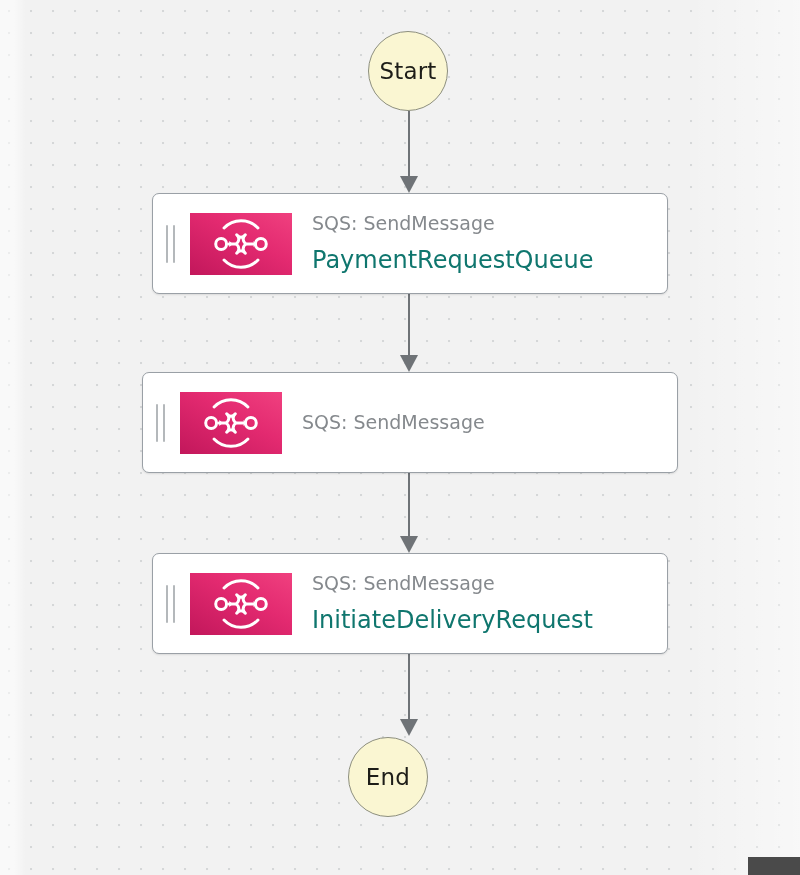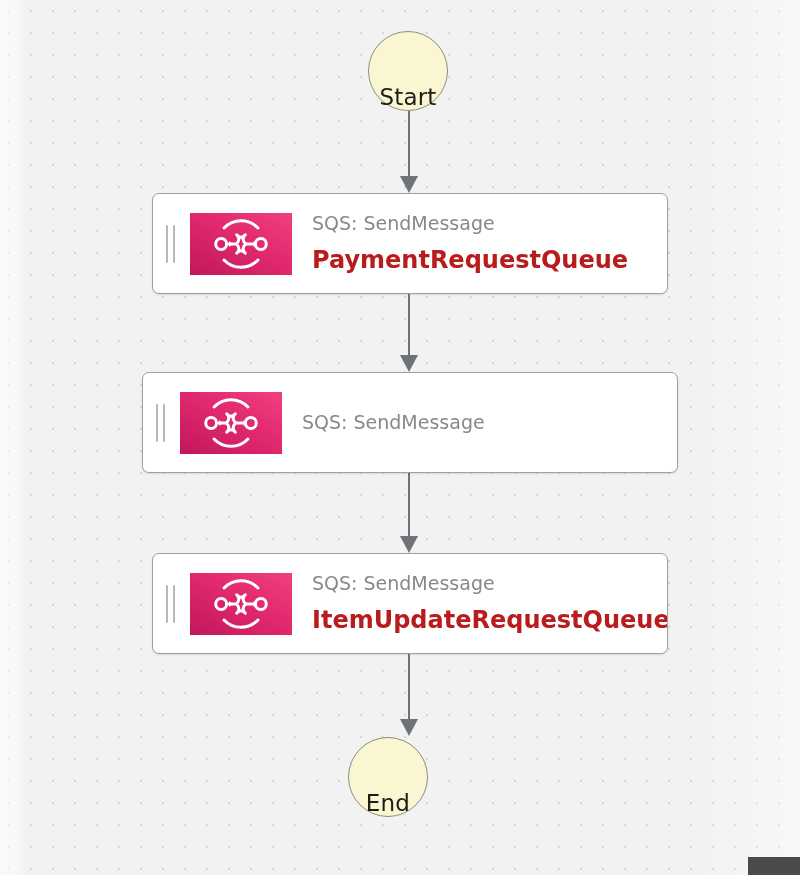--- a/index.html
+++ b/index.html
@@ -44,21 +44,21 @@
   
   .terminal {
     position: absolute;
     width: 80px;
     height: 80px;
     border-radius: 50%;
     background: #faf6d2;
     border: 1.6px solid #8d8f7e;
     box-sizing: border-box;
     display: flex;
-    align-items: flex-end;
+    align-items: center;
     justify-content: center;
     z-index: 3;
   }
   .terminal span {
     font-size: 23px;
     color: #1d1d18;
     letter-spacing: 0.2px;
     font-family: "DejaVu Sans", sans-serif;
   }
   #start-node { left: 368px; top: 31px; }
@@ -140,22 +140,22 @@
   .card-subtitle {
     font-family: "DejaVu Sans", sans-serif;
     font-size: 19px;
     color: #85898d;
     line-height: 1.25;
     white-space: nowrap;
   }
   .card-title {
     font-family: "DejaVu Sans", sans-serif;
     font-size: 24px;
-    font-weight: bold;
-    color: #b91c1c;
+    font-weight: normal;
+    color: #0f766e;
     line-height: 1.25;
     margin-top: 10px;
     white-space: nowrap;
   }
 
   
   #bottom-strip {
     position: absolute;
     right: 0;
     bottom: 0;
@@ -255,21 +255,21 @@
           <path d="M19.5 32 h8"></path>
           <path d="M36.5 32 h8"></path>
           <path d="M23.5 32 l-3.6 -3.2 v6.4 z" fill="#ffffff" stroke="none"></path>
           <path d="M48.5 32 l-3.6 -3.2 v6.4 z" fill="#ffffff" stroke="none"></path>
           <path d="M27.5 22.5 Q32 27.5 36.5 22.5 Q31.8 27.2 36.8 32 Q31.8 36.8 36.5 41.5 Q32 36.5 27.5 41.5 Q32.2 36.8 27.2 32 Q32.2 27.2 27.5 22.5 Z" stroke-linejoin="round"></path>
         </g>
       </svg>
     </div>
     <div class="card-text">
       <div class="card-subtitle">SQS: SendMessage</div>
-      <div class="card-title">ItemUpdateRequestQueue</div>
+      <div class="card-title">InitiateDeliveryRequest</div>
     </div>
   </div>
 
   <div class="connector" style="left:399px; top:654px; width:20px; height:82px;">
     <div class="stem" style="height:66px;"></div>
     <div class="head"></div>
   </div>
 
   <div class="terminal" id="end-node">
     <span>End</span>

